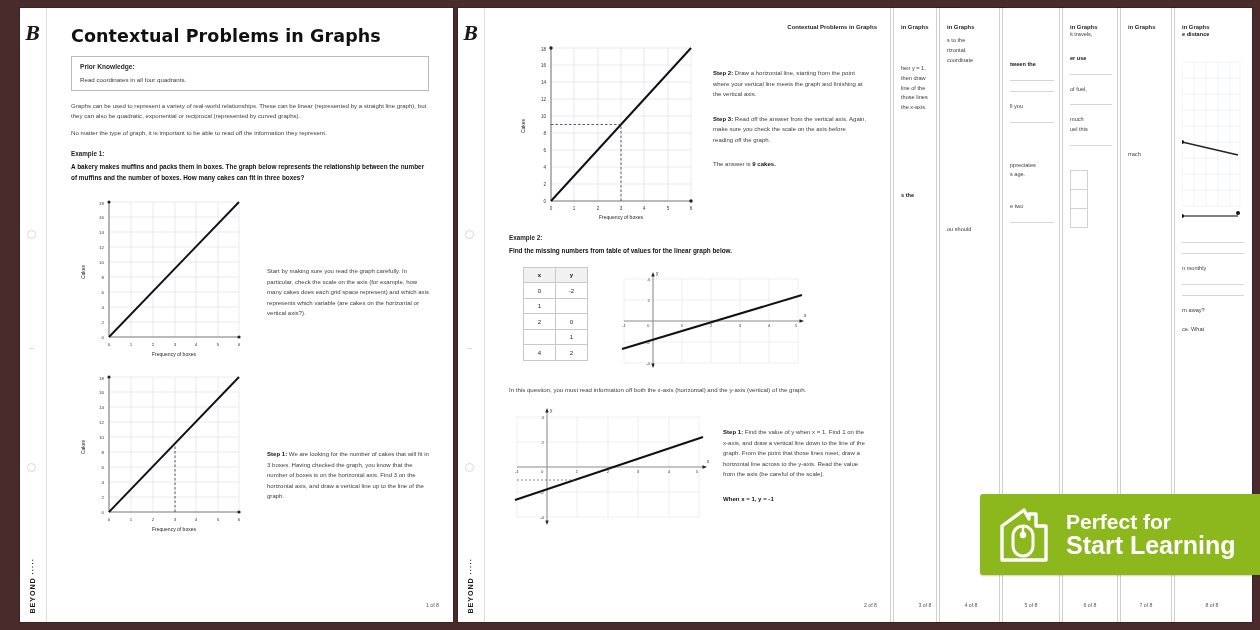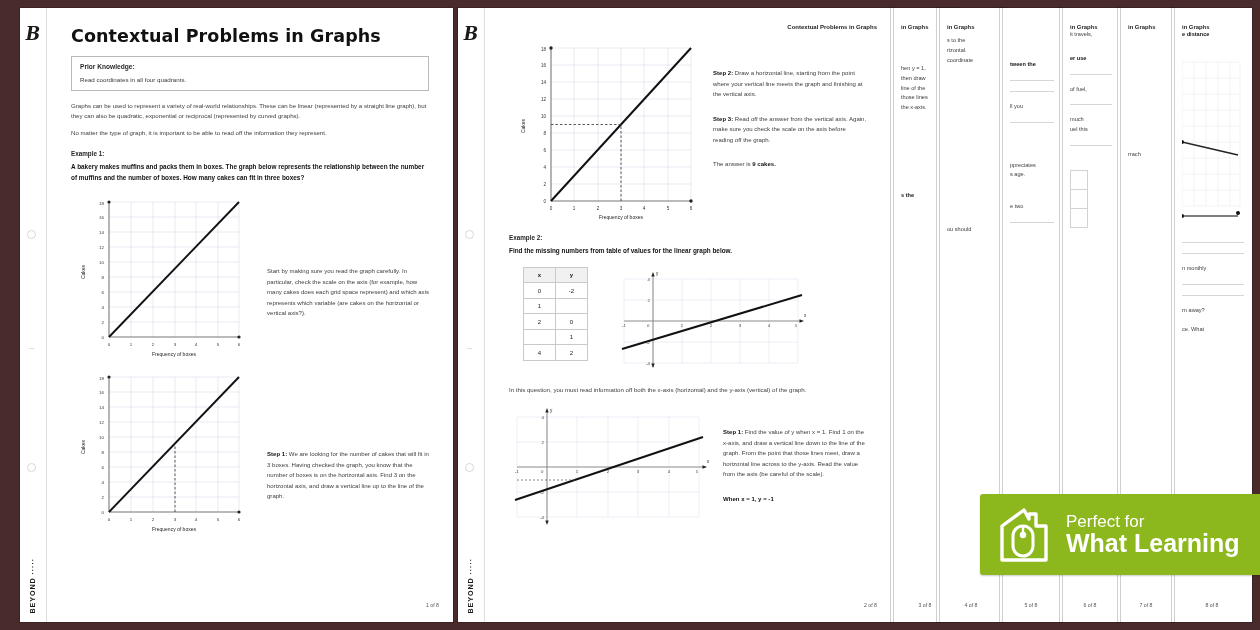--- a/index.html
+++ b/index.html
@@ -101,21 +101,21 @@
   .edge-pgnum { position:absolute; bottom:14px; left:50%; transform:translateX(-50%); font-size:5.2px; color:#555; white-space:nowrap;}
 
   
   .badge {
     position:absolute; left:980px; top:494px; width:281px; height:81px;
     background:#8cb81e; border-radius:3px 0 0 3px;
     display:flex; align-items:center; gap:12px; padding-left:16px;
     box-shadow:0 1px 2px rgba(0,0,0,.2);
   }
   .badge-text { color:#fff; line-height:1.04; }
-  .badge-l1 { font-size:17px; font-weight:normal; }
+  .badge-l1 { font-size:21px; font-weight:bold; }
   .badge-l2 { font-size:25px; font-weight:bold; }
 </style>
 </head>
 <body>
 
 <div class="stage">
 
   <div class="sheet sheet-main" style="left:20px;">
     <div class="rail">
       <div class="rail-logo">B</div>
@@ -584,17 +584,17 @@
     <div>
       <svg width="58" height="62" viewBox="0 0 58 62">
         <path d="M6 24 L6 58 L50 58 L50 24 L40 24 L40 12 L33 12 L33 17 L28 8 Z" fill="none" stroke="#ffffff" stroke-width="3.4" stroke-linejoin="round"></path>
         <rect x="17" y="24" width="20" height="30" rx="10" fill="none" stroke="#ffffff" stroke-width="3"></rect>
         <line x1="27" y1="24" x2="27" y2="36" stroke="#ffffff" stroke-width="2.4"></line>
         <circle cx="27" cy="33" r="3.2" fill="#ffffff"></circle>
       </svg>
     </div>
     <div class="badge-text">
       <div class="badge-l1">Perfect for</div>
-      <div class="badge-l2">What Learning</div>
+      <div class="badge-l2">Start Learning</div>
     </div>
   </div>
 
 </div>
 
 </body></html>

